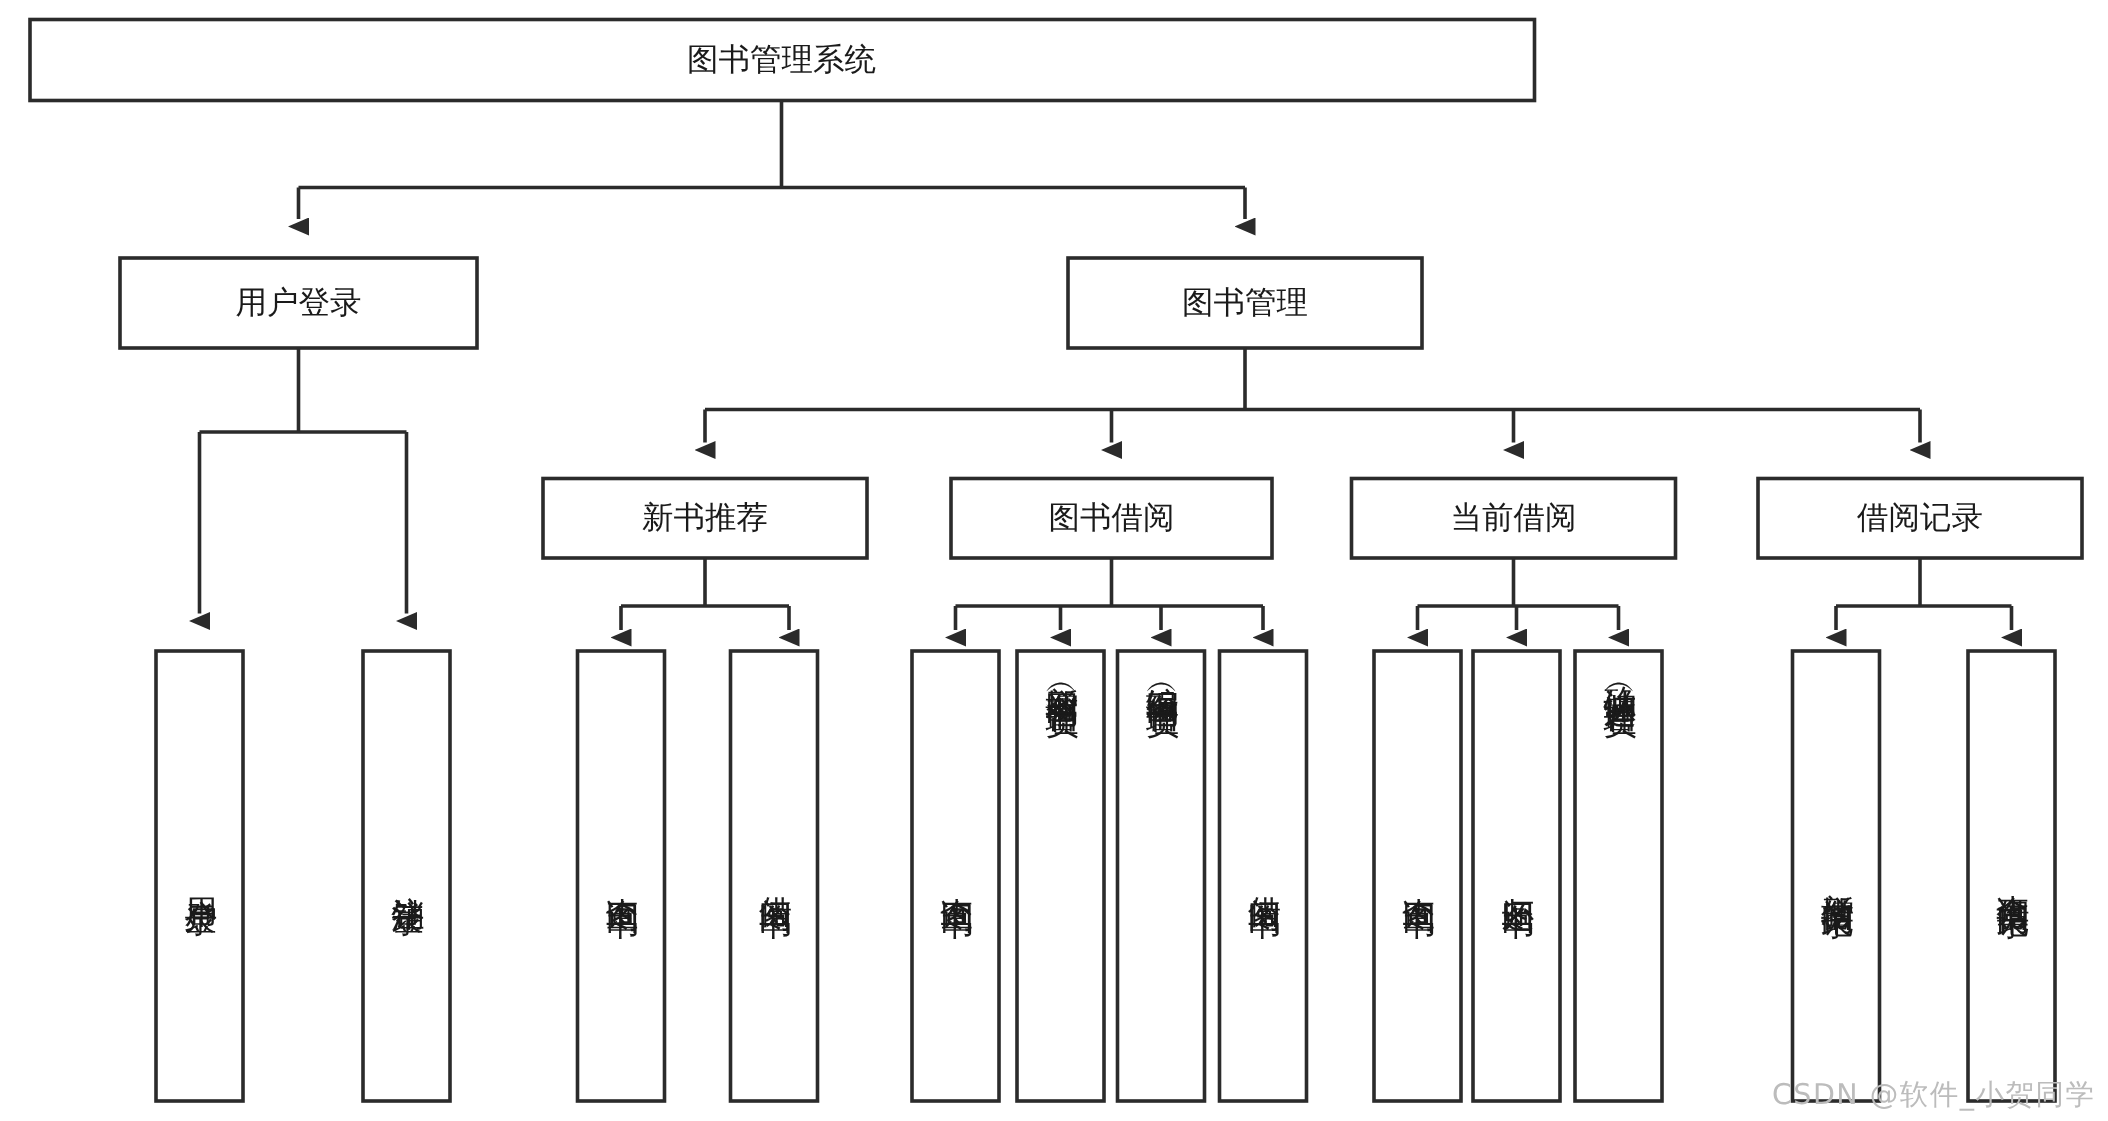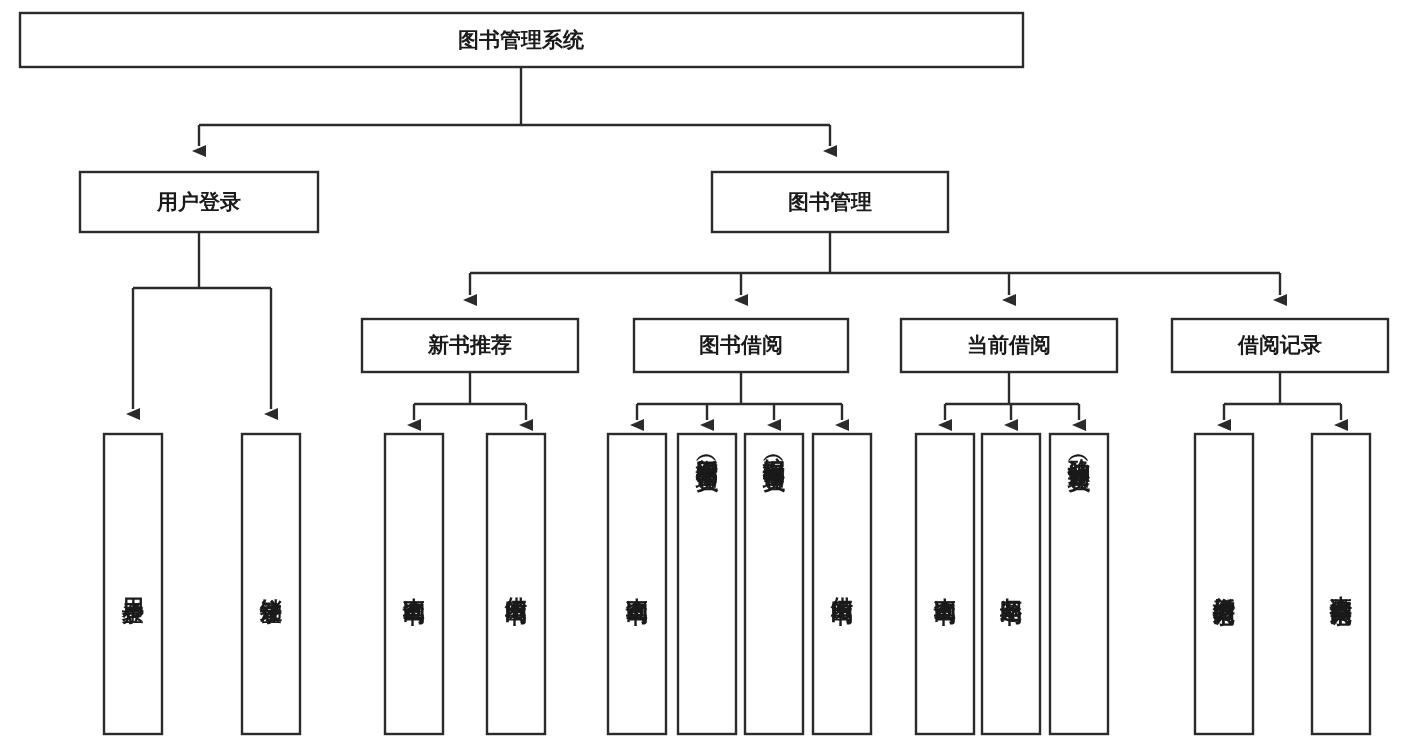--- a/index.html
+++ b/index.html
@@ -10,21 +10,20 @@
   body {
     width: 1405px;
     height: 747px;
     font-family: "DejaVu Sans", "Liberation Sans", sans-serif;
     overflow: hidden;
   }
   #diagram-root {
     position: relative;
     width: 1405px;
     height: 747px;
-    font-weight: bold;
   }
   svg.flow {
     position: absolute;
     left: 0;
     top: 0;
     width: 1405px;
     height: 747px;
   }
   .node-box {
     fill: #ffffff;
@@ -209,13 +208,14 @@
   <div class="vlabel top-aligned" style="left:745px; top:440px; width:58px; height:294px;">编辑图书（管理员）</div>
   <div class="vlabel" style="left:813px; top:434px; width:58px; height:300px;">借阅图书</div>
 
   <div class="vlabel" style="left:916px; top:434px; width:58px; height:300px;">查询图书</div>
   <div class="vlabel" style="left:982px; top:434px; width:58px; height:300px;">归还图书</div>
   <div class="vlabel top-aligned" style="left:1050px; top:440px; width:58px; height:294px;">确认归还（管理员）</div>
 
   <div class="vlabel" style="left:1195px; top:434px; width:58px; height:300px;">新增借阅记录</div>
   <div class="vlabel" style="left:1312px; top:434px; width:58px; height:300px;">查询借阅记录</div>
 
+  <div id="watermark">CSDN @软件_小贺同学</div>
 </div>
 
 </body></html>

